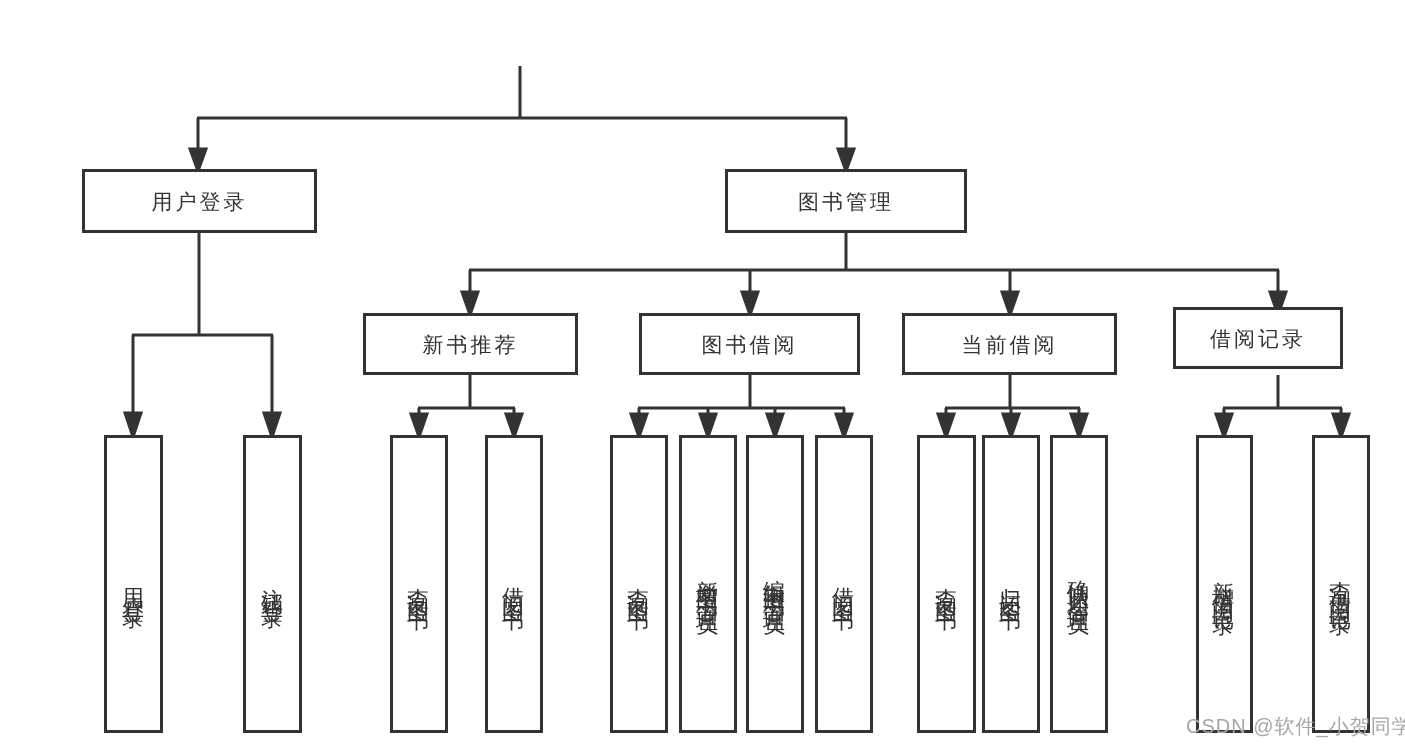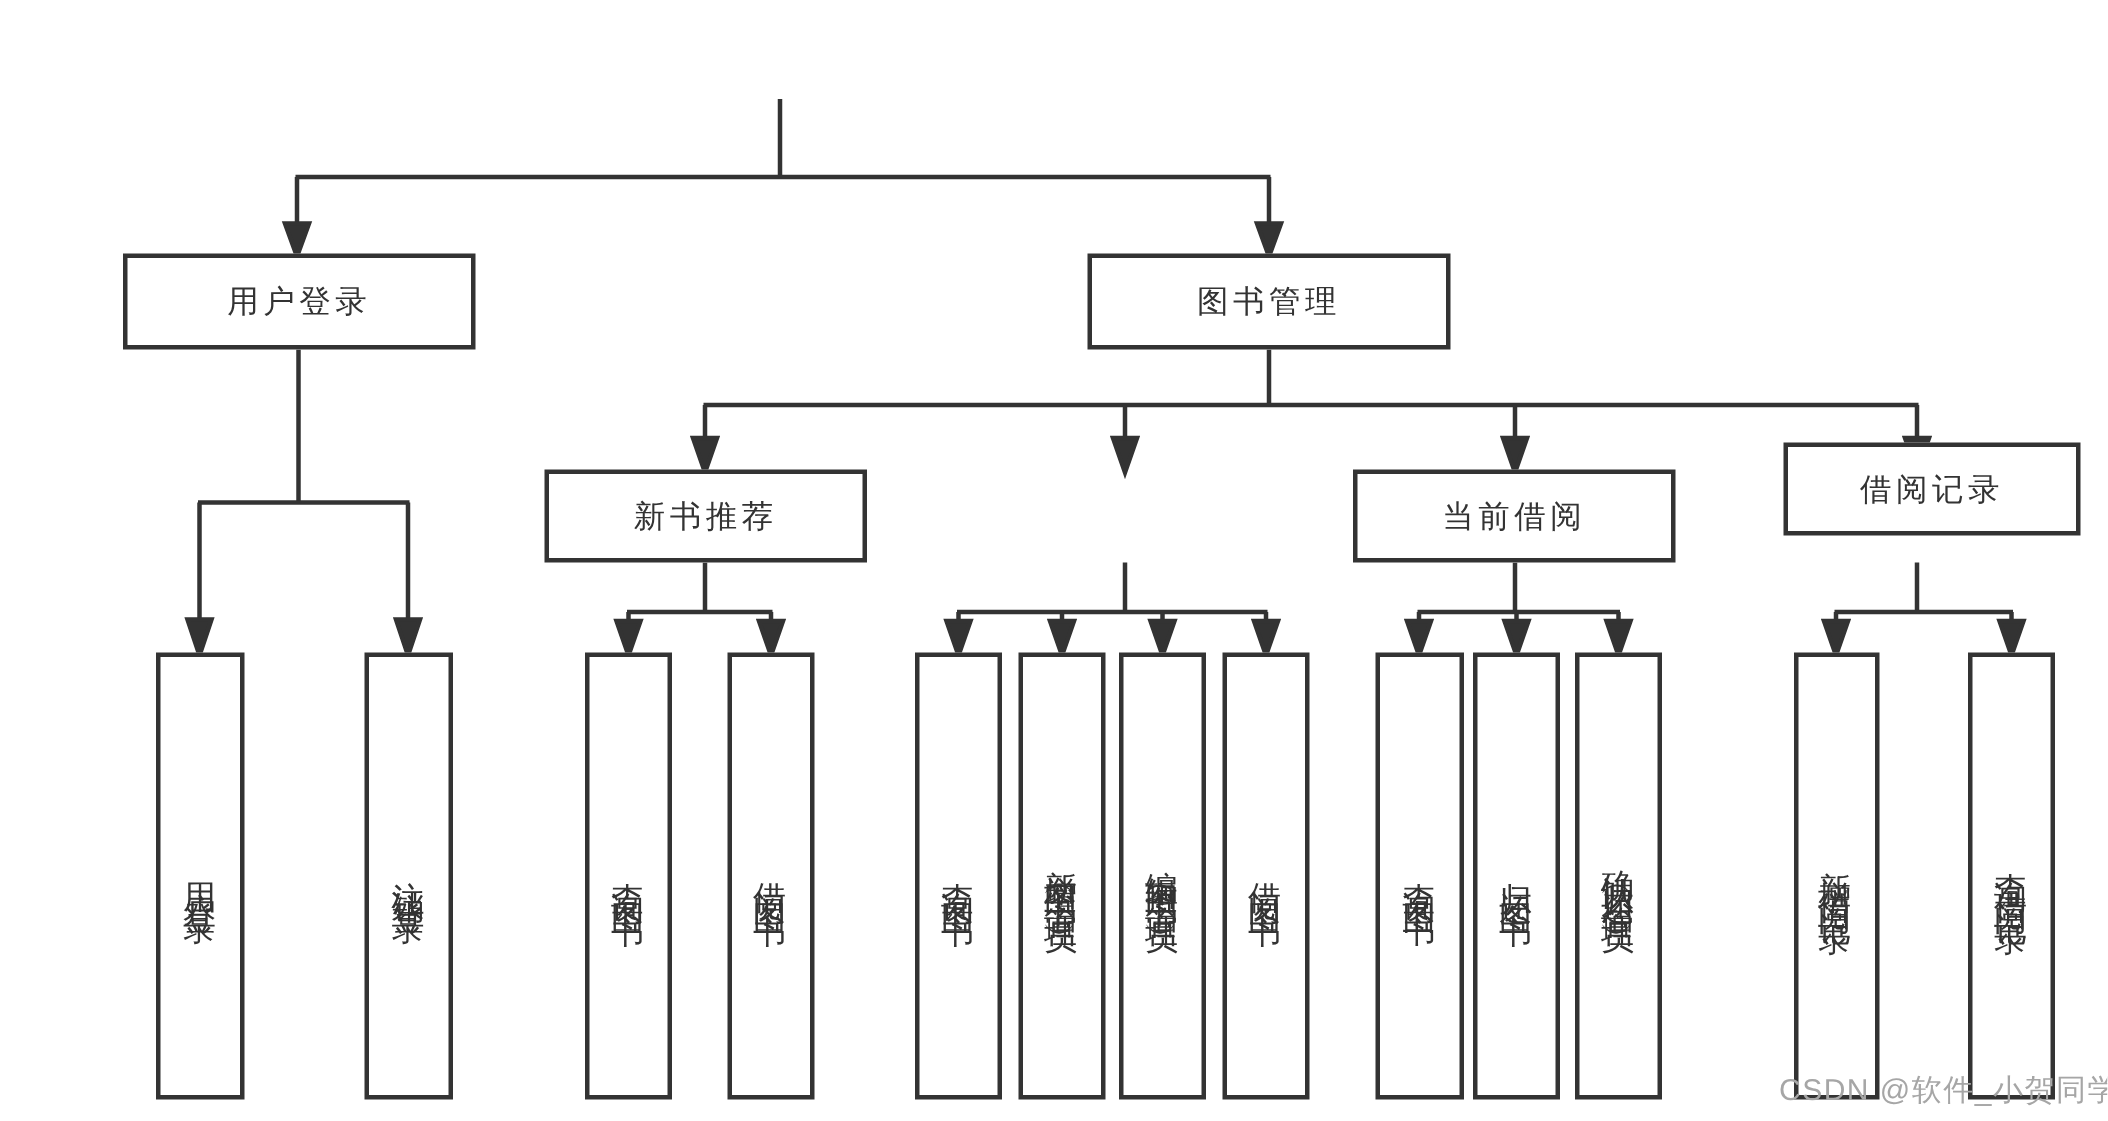--- a/index.html
+++ b/index.html
@@ -133,22 +133,23 @@
     <polygon points="1216,414 1232,414 1224,437"></polygon>
     <line x1="1341" y1="408" x2="1341" y2="416"></line>
     <polygon points="1333,414 1349,414 1341,437"></polygon>
   </svg>
 
 
   <div class="node" style="left:82px; top:169px; width:235px; height:64px;">用户登录</div>
   <div class="node" style="left:363px; top:313px; width:215px; height:62px;">新书推荐</div>
 
   <div class="node" style="left:725px; top:169px; width:242px; height:64px;">图书管理</div>
+  <div class="node" style="left:639px; top:313px; width:221px; height:62px;">图书借阅</div>
   <div class="node" style="left:902px; top:313px; width:215px; height:62px;">当前借阅</div>
-  <div class="node" style="left:1173px; top:295px; width:198px; height:62px;margin-left:16px;">借阅记录</div>
+  <div class="node" style="left:1173px; top:307px; width:170px; height:62px;">借阅记录</div>
 
   <div class="leaf" style="left:104px; top:435px; width:59px; height:298px;">用户登录</div>
   <div class="leaf" style="left:243px; top:435px; width:59px; height:298px;">注销登录</div>
 
   <div class="leaf" style="left:390px; top:435px; width:58px; height:298px;">查询图书</div>
   <div class="leaf" style="left:485px; top:435px; width:58px; height:298px;">借阅图书</div>
 
   <div class="leaf" style="left:610px; top:435px; width:58px; height:298px;">查询图书</div>
   <div class="leaf" style="left:679px; top:435px; width:58px; height:298px; letter-spacing:5px;">新增图书（管理员）</div>
   <div class="leaf" style="left:746px; top:435px; width:58px; height:298px; letter-spacing:5px;">编辑图书（管理员）</div>

